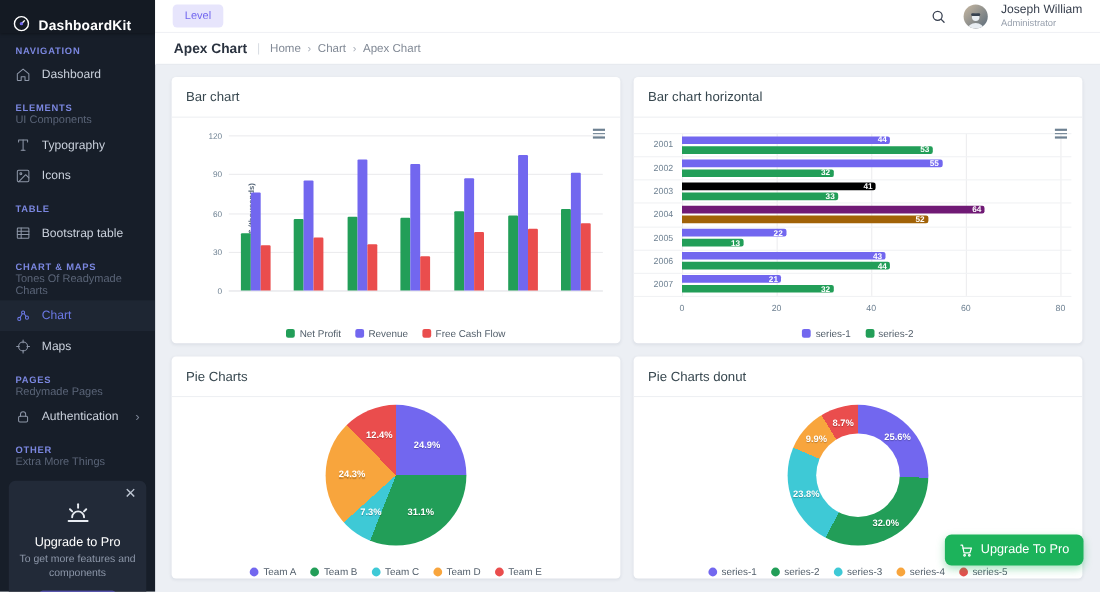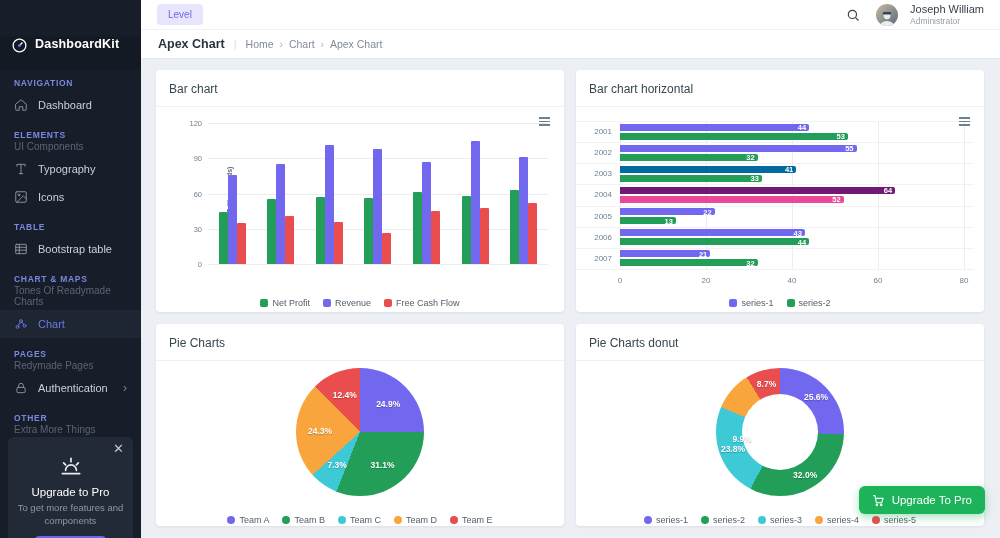--- a/index.html
+++ b/index.html
@@ -2,21 +2,21 @@
 <html><head>
 <meta charset="utf-8">
 <style>
   * { box-sizing: border-box; margin: 0; padding: 0; }
   html,body { width:1000px; height:538px; overflow:hidden; }
   body { font-family:"Liberation Sans", sans-serif; background:#ECEFF4; }
   .app { display:flex; width:1000px; height:538px; }
 
   
   .sidebar { width:141px; flex:none; background:#171E29; position:relative; overflow:hidden; }
-  .brand { height:30px; display:flex; align-items:flex-start; gap:7px; padding:0 11px; background:#141A23; box-shadow:0 1px 3px rgba(0,0,0,.35); position:relative; z-index:2;margin-top:37px; }
+  .brand { height:30px; display:flex; align-items:flex-end; gap:7px; padding:0 11px; background:#141A23; box-shadow:0 1px 3px rgba(0,0,0,.35); position:relative; z-index:2; }
   .brand-text { color:#FFFFFF; font-weight:bold; font-size:12.5px; letter-spacing:.2px; }
   .sb-caption { color:#7B87E0; font-size:8.5px; font-weight:bold; letter-spacing:.7px; padding:11px 14px 3px; }
   .sb-sub { color:#5A6477; font-size:10px; padding:0 14px 3px; margin-top:-2px; }
   .nav-item { display:flex; align-items:center; gap:10px; padding:7px 14px; color:#C9D0DB; font-size:11px; cursor:pointer; }
   .nav-item .ni-icon { display:flex; color:#8E97A8; }
   .nav-item.active { background:#1E2633; color:#6B78E5; }
   .nav-item.active .ni-icon { color:#6B78E5; }
   .nav-chevron { margin-left:auto; color:#7E8798; font-size:12px; line-height:10px; }
 
   .upgrade-card { position:absolute; left:8px; right:8px; top:437px; bottom:-10px; background:#222A38; border-radius:6px; text-align:center; padding-top:8px; }
@@ -157,20 +157,32 @@
           <span class="ni-icon">
             <svg width="14" height="14" viewBox="0 0 24 24" fill="none" stroke="currentColor" stroke-width="1.6" stroke-linecap="round" stroke-linejoin="round">
               <circle cx="6" cy="17" r="2.4"></circle>
               <circle cx="12" cy="7" r="2.4"></circle>
               <circle cx="18" cy="15" r="2.4"></circle>
               <line x1="7.5" y1="14.8" x2="10.5" y2="9.2"></line>
               <line x1="13.8" y1="9" x2="16.4" y2="13"></line>
             </svg>
           </span>
           <span>Chart</span>
+        </div>
+        <div class="nav-item">
+          <span class="ni-icon">
+            <svg width="14" height="14" viewBox="0 0 24 24" fill="none" stroke="currentColor" stroke-width="1.6" stroke-linecap="round" stroke-linejoin="round">
+              <circle cx="12" cy="12" r="7"></circle>
+              <line x1="12" y1="2" x2="12" y2="6"></line>
+              <line x1="12" y1="18" x2="12" y2="22"></line>
+              <line x1="2" y1="12" x2="6" y2="12"></line>
+              <line x1="18" y1="12" x2="22" y2="12"></line>
+            </svg>
+          </span>
+          <span>Maps</span>
         </div>
         <div class="sb-caption">PAGES</div>
         <div class="sb-sub">Redymade Pages</div>
         <div class="nav-item">
           <span class="ni-icon">
             <svg width="14" height="14" viewBox="0 0 24 24" fill="none" stroke="currentColor" stroke-width="1.6" stroke-linecap="round" stroke-linejoin="round">
               <rect x="5" y="11" width="14" height="9" rx="2"></rect>
               <path d="M8 11V8a4 4 0 0 1 8 0v3"></path>
             </svg>
           </span>
@@ -371,33 +383,33 @@
                     <span class="yearlab">2002</span>
                     <div class="hbar" style="width: 68.75%; background: rgb(114, 103, 239);">
                       <span class="hval">55</span>
                     </div>
                     <div class="hbar" style="width: 40%; background: rgb(34, 158, 88);">
                       <span class="hval">32</span>
                     </div>
                   </div>
                   <div class="hgroup">
                     <span class="yearlab">2003</span>
-                    <div class="hbar" style="width: 51.25%; background: #0369a1;">
+                    <div class="hbar" style="width: 51.25%; background: #000000;">
                       <span class="hval">41</span>
                     </div>
                     <div class="hbar" style="width: 41.25%; background: rgb(34, 158, 88);">
                       <span class="hval">33</span>
                     </div>
                   </div>
                   <div class="hgroup">
                     <span class="yearlab">2004</span>
                     <div class="hbar" style="width: 80%; background: #701a75;">
                       <span class="hval">64</span>
                     </div>
-                    <div class="hbar" style="width: 65%; background: #ec4899;">
+                    <div class="hbar" style="width: 65%; background: #a16207;">
                       <span class="hval">52</span>
                     </div>
                   </div>
                   <div class="hgroup">
                     <span class="yearlab">2005</span>
                     <div class="hbar" style="width: 27.5%; background: rgb(114, 103, 239);">
                       <span class="hval">22</span>
                     </div>
                     <div class="hbar" style="width: 16.25%; background: rgb(34, 158, 88);">
                       <span class="hval">13</span>
@@ -470,21 +482,21 @@
             </div>
         </section>
         <section class="card h2">
           <div class="card-h"><span class="card-title">Pie Charts donut</span></div>
           <div class="chart short" id="chart-3">
               <div class="pie-wrap" style="background: conic-gradient(rgb(114, 103, 239) 0%, rgb(114, 103, 239) 25.6%, rgb(34, 158, 88) 25.6%, rgb(34, 158, 88) 57.6%, rgb(62, 201, 214) 57.6%, rgb(62, 201, 214) 81.4%, rgb(248, 165, 61) 81.4%, rgb(248, 165, 61) 91.3%, rgb(234, 77, 77) 91.3%, rgb(234, 77, 77) 100%);">
                 <div class="donut-hole"></div>
                 <span class="pie-label" style="left: 100.015px; top: 29.3173px;">25.6%</span>
                 <span class="pie-label" style="left: 89.1812px; top: 107.196px;">32.0%</span>
                 <span class="pie-label" style="left: 16.956px; top: 80.9369px;">23.8%</span>
-                <span class="pie-label" style="left: 26.1845px; top: 31.2894px; margin-top: 40px;">9.9%</span>
+                <span class="pie-label" style="left: 26.1845px; top: 31.2894px;">9.9%</span>
                 <span class="pie-label" style="left: 50.5036px; top: 15.856px;">8.7%</span>
               </div>
               <div class="legend lp">
                 <span class="lg-item">
                   <span class="lg-marker round" style="background: rgb(114, 103, 239);"></span>
                   <span class="lg-label">series-1</span>
                 </span>
                 <span class="lg-item">
                   <span class="lg-marker round" style="background: rgb(34, 158, 88);"></span>
                   <span class="lg-label">series-2</span>

